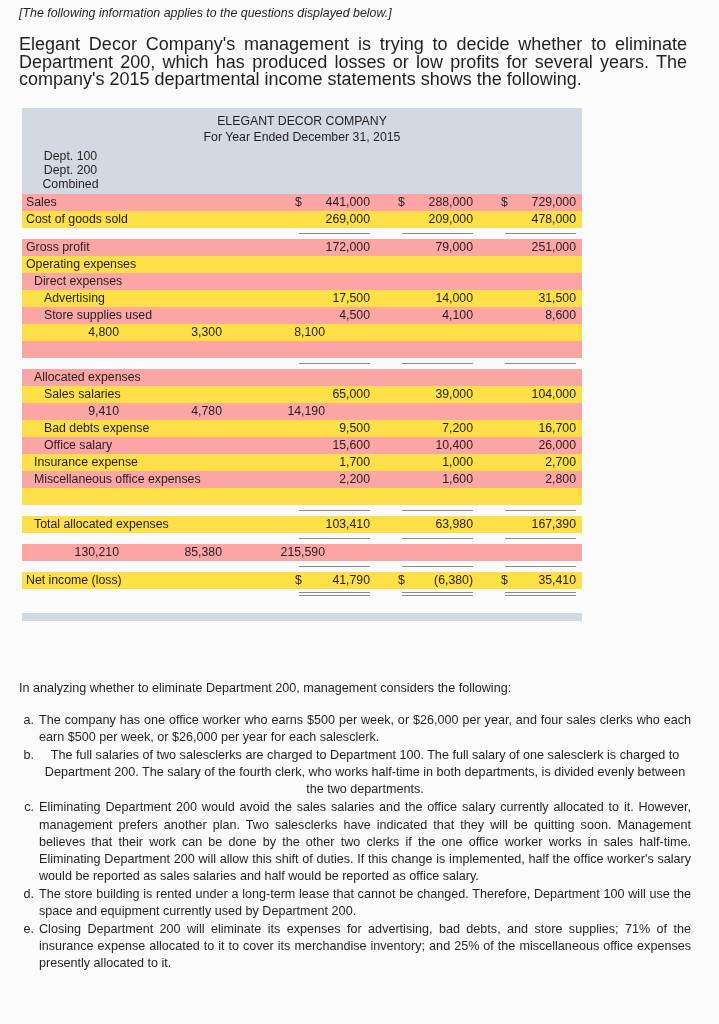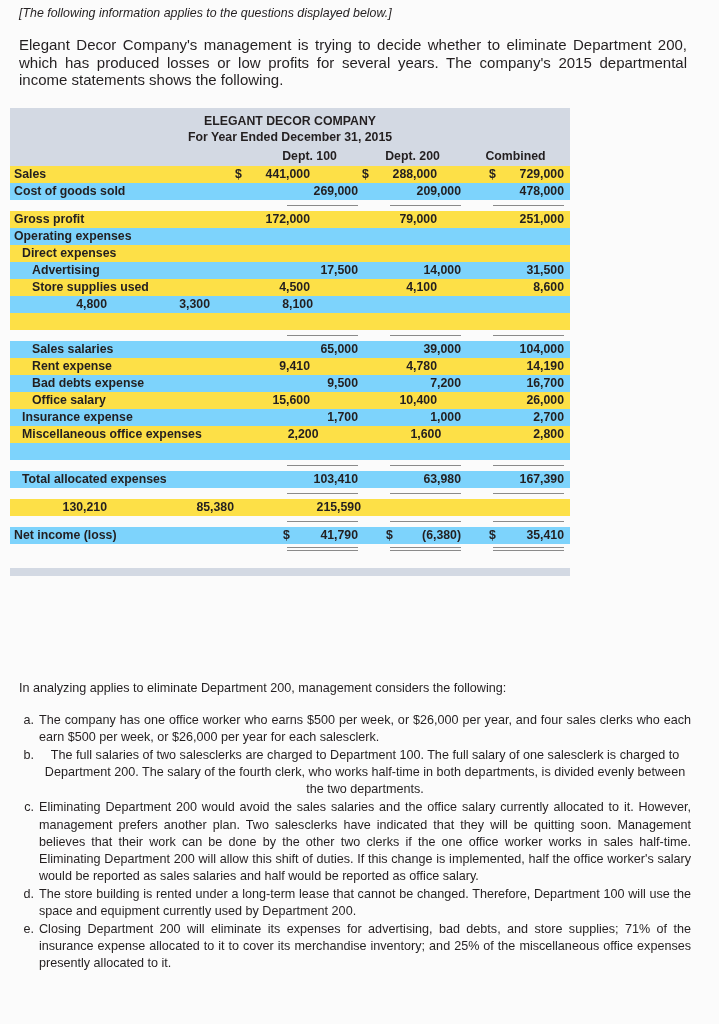--- a/index.html
+++ b/index.html
@@ -25,64 +25,64 @@
     width: 660px;
     font-style: italic;
     font-size: 12.4px;
     line-height: 16px;
     color: #231f20;
   }
   .intro-para {
     position: absolute;
     left: 19px; top: 36px;
     width: 668px;
-    font-size: 15px;
+    font-size: 18px;
     line-height: 17.6px;
     text-align: justify;
     color: #231f20;
   }
 
   
   .stmt {
     position: absolute;
-    left: 10px; top: 108px;
+    left: 22px; top: 108px;
     width: 560px;
     font-size: 12.2px;
-    font-weight: bold;
   }
   .stmt-head {
     background: #d3d9e3;
     padding: 6px 0 2px 0;
     text-align: center;
     line-height: 15.5px;
   }
   .stmt-head .hline { display: block; font-size: 12.3px; color: #231f20; }
 
   .colhdr {
     background: #d3d9e3;
     display: flex;
     padding-bottom: 3px;
     padding-top: 2px;
+    flex-direction: column;
   }
   .colhdr .lbl { flex: 1 1 auto; }
   .colhdr .ch {
     width: 103px;
     text-align: center;
     font-size: 12.3px;
     padding-right: 6px;
   }
 
   .row {
     display: flex;
     align-items: flex-start;
     min-height: 17px;
     line-height: 17px;
   }
-  .row.alt  { background: #7dd3fc; }
-  .row.plain{ background: #fde047; gap: 24px; }
+  .row.alt  { background: #fde047; }
+  .row.plain{ background: #fca5a5; }
   .row .lbl {
     flex: 1 1 auto;
     padding-left: 4px;
     font-size: 12.3px;
     white-space: nowrap;
   }
   .ind1 { padding-left: 12px !important; }
   .ind2 { padding-left: 22px !important; }
 
   .cell {
@@ -312,36 +312,41 @@
         </div>
         <div class="cell">
           <i></i>
         </div>
         <div class="cell">
           <i></i>
         </div>
     </div>
 
 
+    <div class="row plain">
+      <div class="lbl ind1">Allocated expenses</div>
+      <div class="cell"></div>
+        <div class="cell"></div>
+        <div class="cell"></div>
+    </div>
 
     <div class="row alt">
       <div class="lbl ind2">Sales salaries</div>
       <div class="cell">
           <span class="amt">65,000</span>
         </div>
       <div class="cell">
           <span class="amt">39,000</span>
         </div>
       <div class="cell">
           <span class="amt">104,000</span>
         </div>
     </div>
 
     <div class="row plain">
-      <div class="lbl ind2">Rent expense</div>
       <div class="cell">
           <span class="amt">9,410</span>
         </div>
       <div class="cell">
           <span class="amt">4,780</span>
         </div>
       <div class="cell">
           <span class="amt">14,190</span>
         </div>
     </div>
@@ -493,21 +498,21 @@
           <i></i>
         </div>
         <div class="cell">
           <i></i>
         </div>
     </div>
 
     <div class="stmt-foot"></div>
   </div>
 
-  <div class="analysis-lead">In analyzing applies to eliminate Department 200, management considers the following:</div>
+  <div class="analysis-lead">In analyzing whether to eliminate Department 200, management considers the following:</div>
 
   <div class="alist">
     <div class="aitem">
       <span class="mk">a.</span>
       <span class="tx">The company has one office worker who earns $500 per week, or $26,000 per year, and four sales clerks who each earn $500 per week, or $26,000 per year for each salesclerk.</span>
     </div>
     <div class="aitem">
       <span class="mk">b.</span>
       <span class="tx nojust">The full salaries of two salesclerks are charged to Department 100. The full salary of one salesclerk is charged to Department 200. The salary of the fourth clerk, who works half-time in both departments, is divided evenly between the two departments.</span>
     </div>

